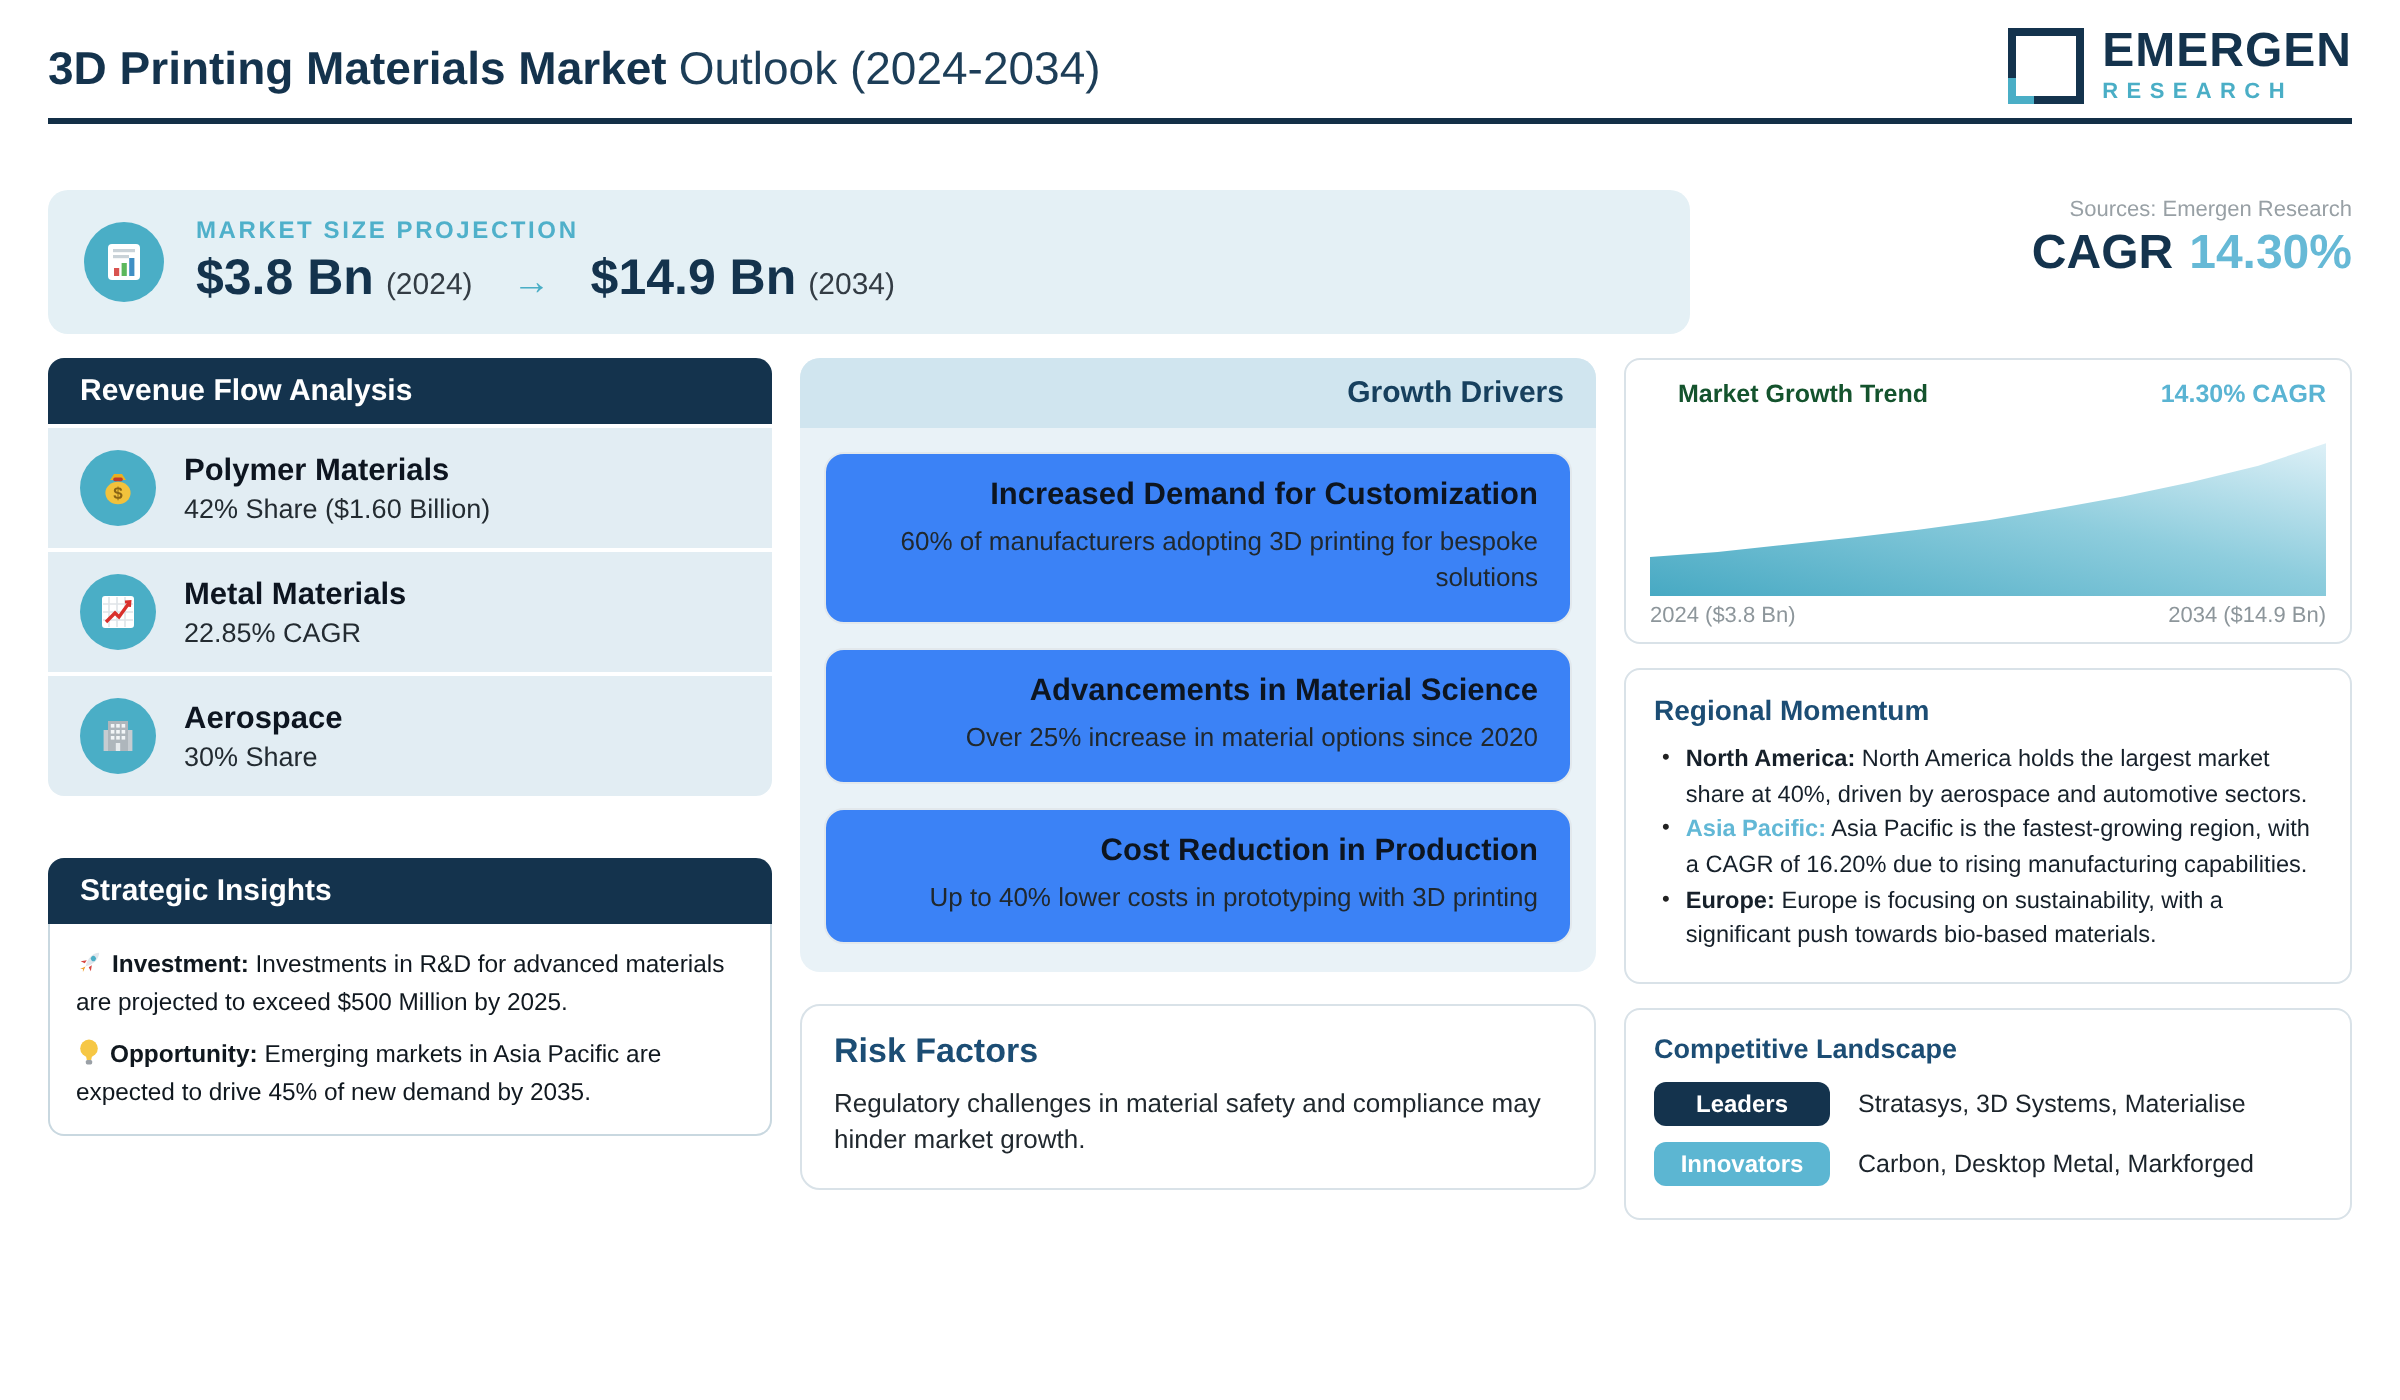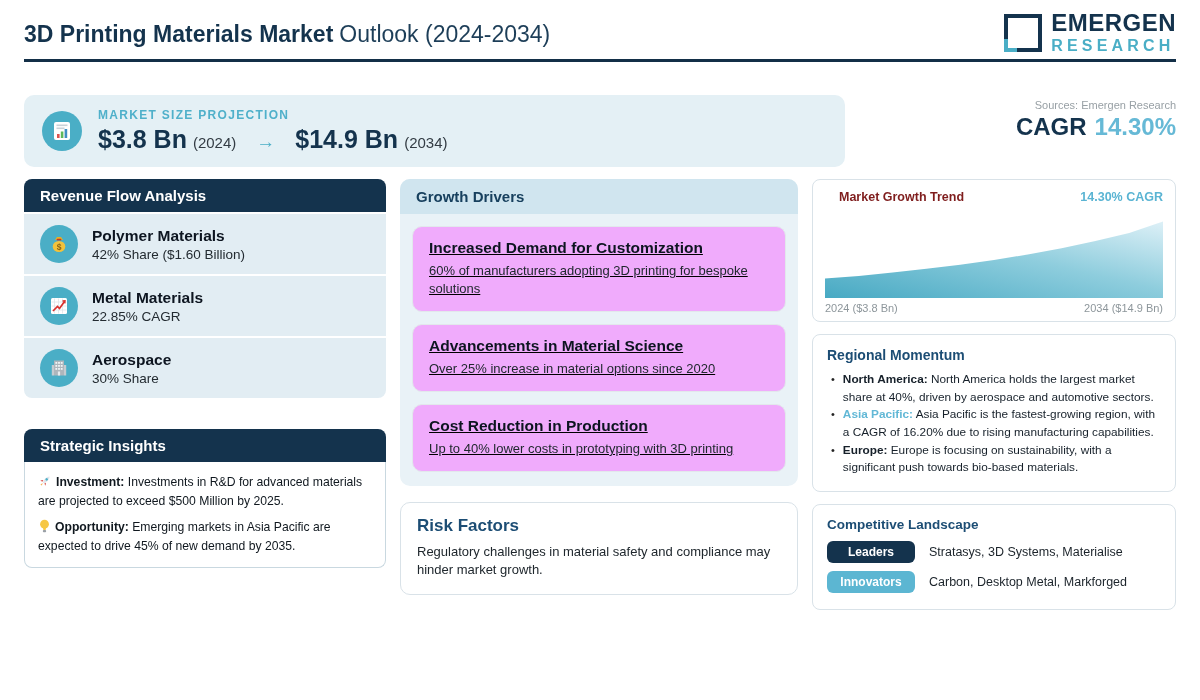--- a/index.html
+++ b/index.html
@@ -8,21 +8,21 @@
 
   
   .header { display:flex; justify-content:space-between; align-items:center; padding-top:10px; height:62px; border-bottom:3px solid #132f47; }
   .page-title { font-size:23px; color:#14334d; }
   .page-title .t-bold { font-weight:bold; }
   .page-title .t-rest { font-weight:normal; margin-left:6px; color:#1d3e58; }
   .logo { display:flex; align-items:center; gap:9px; padding-bottom:4px; }
   .logo-mark { position:relative; width:38px; height:38px; border:4px solid #14334d; }
   .logo-corner { position:absolute; left:-4px; bottom:-4px; width:13px; height:13px; border-left:4px solid #4aaec6; border-bottom:4px solid #4aaec6; }
   .logo-text .logo-main { font-weight:bold; font-size:24px; color:#14334d; letter-spacing:0.5px; line-height:1; }
-  .logo-text .logo-sub { font-weight:bold; font-size:16px; color:#4aaec6; letter-spacing:4.2px; line-height:1; margin-top:3px; }
+  .logo-text .logo-sub { font-weight:bold; font-size:11px; color:#4aaec6; letter-spacing:4.2px; line-height:1; margin-top:3px; }
 
   
   .projection-row { display:flex; margin-top:10px; align-items:stretch; }
   .projection-box { flex:0 0 821px; background:#e4f0f5; border-radius:10px; height:72px; display:flex; align-items:center; gap:16px; padding-left:18px;margin-top:23px; }
   .proj-icon-circle { width:40px; height:40px; border-radius:50%; background:#4aaec6; display:flex; align-items:center; justify-content:center; flex:0 0 auto; }
   .proj-label { font-size:12px; font-weight:bold; letter-spacing:1.3px; color:#4fb0ca; margin-bottom:3px; }
   .proj-values { display:flex; align-items:baseline; }
   .proj-big { font-size:25px; font-weight:bold; color:#14334d; }
   .proj-year { font-size:15px; color:#333c44; margin-left:6px; }
   .proj-arrow { font-size:19px; color:#4aaec6; margin:0 20px; font-weight:bold; }
@@ -48,36 +48,36 @@
 
   
   .insights { margin-top:31px; }
   .insights-body { border:1px solid #c9d8e0; border-top:none; border-radius:0 0 8px 8px; background:#fff; padding:10px 13px 12px; }
   .insight-p { font-size:12.2px; color:#10181f; line-height:1.42; margin-top:8px; }
   .insight-p:first-child { margin-top:2px; }
   .insight-p b { font-weight:bold; }
   .insight-icon { display:inline-block; vertical-align:-2px; margin-right:4px; }
 
   
-  .growth-section { background:#e9f2f7; border-radius:10px; padding-bottom:2px; }
+  .growth-section { background:#e9f2f7; border-radius:10px; padding-bottom:2px;text-align:right; }
   .growth-header { background:#d0e5ef; border-radius:10px 10px 0 0; padding:9px 16px; color:#17405e; font-weight:bold; font-size:15px; }
-  .driver-card { background:#f0abfc; border:1px solid #e2e8ec; border-radius:10px; margin:12px; padding:12px 16px 13px;text-decoration:underline; }
+  .driver-card { background:#3b82f6; border:1px solid #e2e8ec; border-radius:10px; margin:12px; padding:12px 16px 13px; }
   .driver-title { font-size:15.5px; font-weight:bold; color:#0d1520; margin-bottom:5px; }
   .driver-text { font-size:13px; color:#20282e; line-height:1.38; }
 
   
   .risk-card { margin-top:16px; background:#fff; border:1px solid #d9e2e8; border-radius:10px; padding:13px 16px 15px; }
   .risk-title { font-size:17px; font-weight:bold; color:#1c4d74; margin-bottom:7px; }
   .risk-text { font-size:13px; color:#20282e; line-height:1.4; }
 
   
   .r-card { background:#fff; border:1px solid #d9e2e8; border-radius:8px; }
   .trend-card { padding:10px 12px 7px; }
   .trend-head { display:flex; justify-content:space-between; align-items:center; margin-bottom:8px; }
-  .trend-title { font-size:12.5px; font-weight:bold; color:#7f1d1d;padding-left:14px; }
+  .trend-title { font-size:12.5px; font-weight:bold; color:#14532d;padding-left:14px; }
   .trend-badge { font-size:12.5px; font-weight:bold; color:#5ab4d3; }
   .trend-chart { display:block; width:100%; height:86px; }
   .trend-labels { display:flex; justify-content:space-between; font-size:11px; color:#8d969b; margin-top:4px; }
 
   .regional-card { margin-top:12px; padding:12px 14px 14px; }
   .regional-title { font-size:14px; font-weight:bold; color:#1c4d74; margin-bottom:8px; }
   .bullet { display:flex; gap:8px; font-size:11.8px; color:#16202a; line-height:1.5; }
   .bullet::before { content:"•"; color:#222; font-size:11px; line-height:1.6; padding-left:4px; }
   .bullet b { font-weight:bold; }
   .bullet .accent { color:#62b8d6; }

